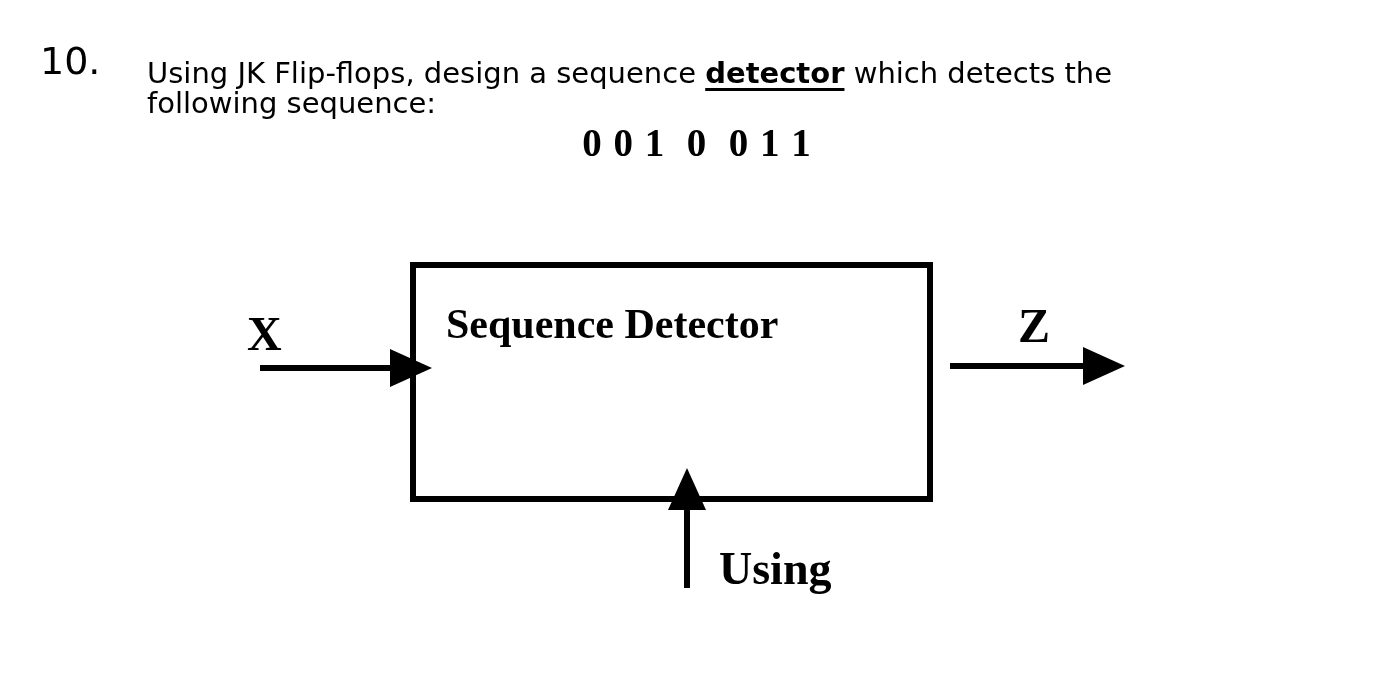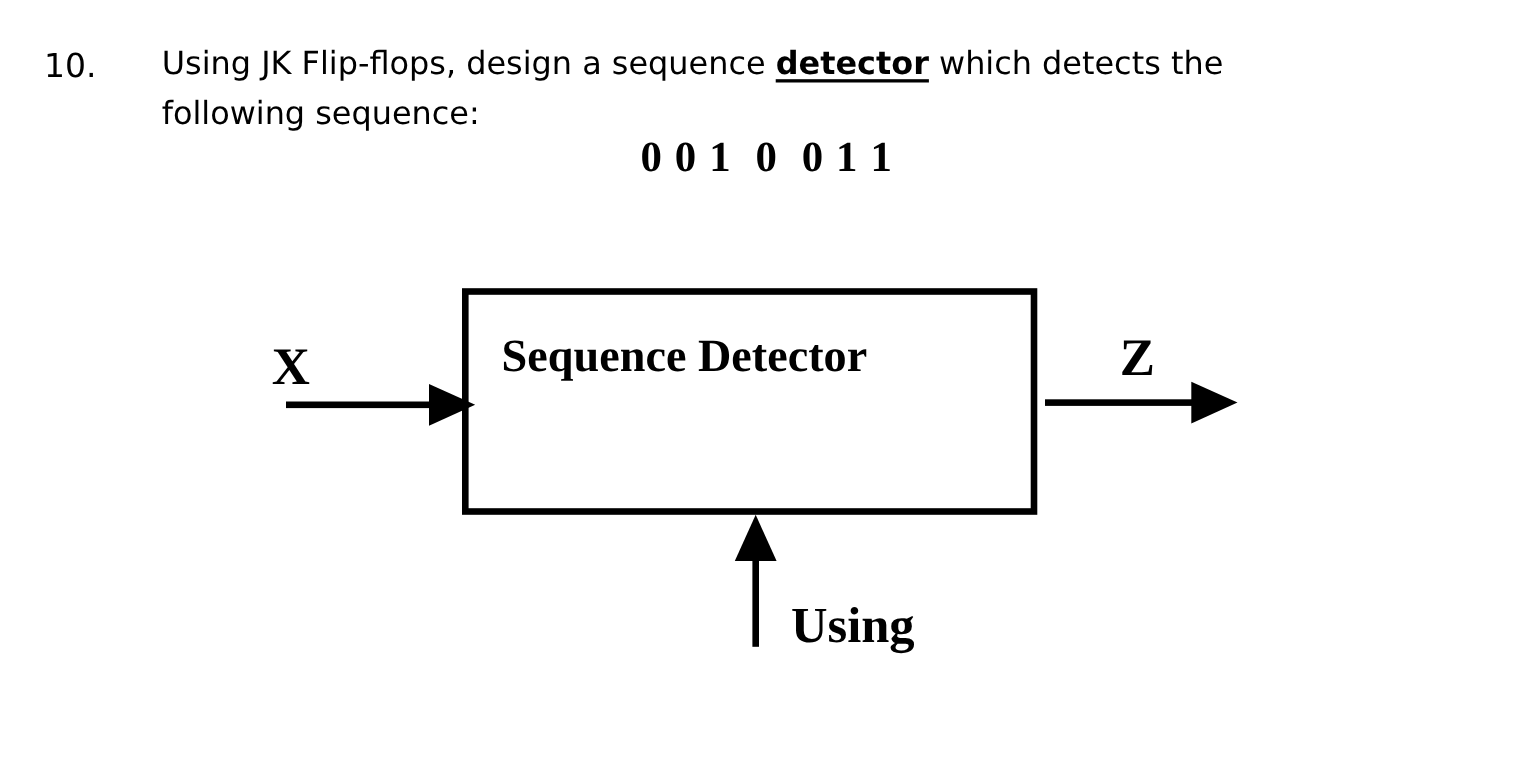--- a/index.html
+++ b/index.html
@@ -11,33 +11,33 @@
     background: #ffffff;
     color: #000000;
     overflow: hidden;
     font-family: "DejaVu Sans", sans-serif;
   }
 
   
   .problem-number {
     position: absolute;
     left: 40px; top: 40px;
-    font-size: 30px;
+    font-size: 38px;
     line-height: 42px;
     color: #000;
   }
   .statement-line {
     position: absolute;
     left: 147px;
     font-size: 29px;
     line-height: 42px;
     white-space: nowrap;
     color: #000;
   }
-  .statement-line1 { top: 36px; }
+  .statement-line1 { top: 52px; }
   .statement-line2 { top: 82px; }
   .emph {
     font-weight: bold;
     text-decoration: underline;
     text-decoration-thickness: 3px;
     text-underline-offset: 5px;
   }
 
   
   .sequence {
@@ -51,22 +51,22 @@
     letter-spacing: 1px;
     white-space: pre;
     color: #000;
   }
 
   
   .diagram { position: absolute; left: 0; top: 0; width: 100%; height: 100%; }
 
   .detector-box {
     position: absolute;
-    left: 420px; top: 262px;
-    width: 523px; height: 206px;
+    left: 410px; top: 262px;
+    width: 523px; height: 240px;
     border: 6px solid #000;
     background: #fff;
   }
   .box-label {
     position: absolute;
     left: 30px; top: 32px;
     font-family: "Liberation Serif", serif;
     font-weight: bold;
     font-size: 42px;
     white-space: nowrap;

